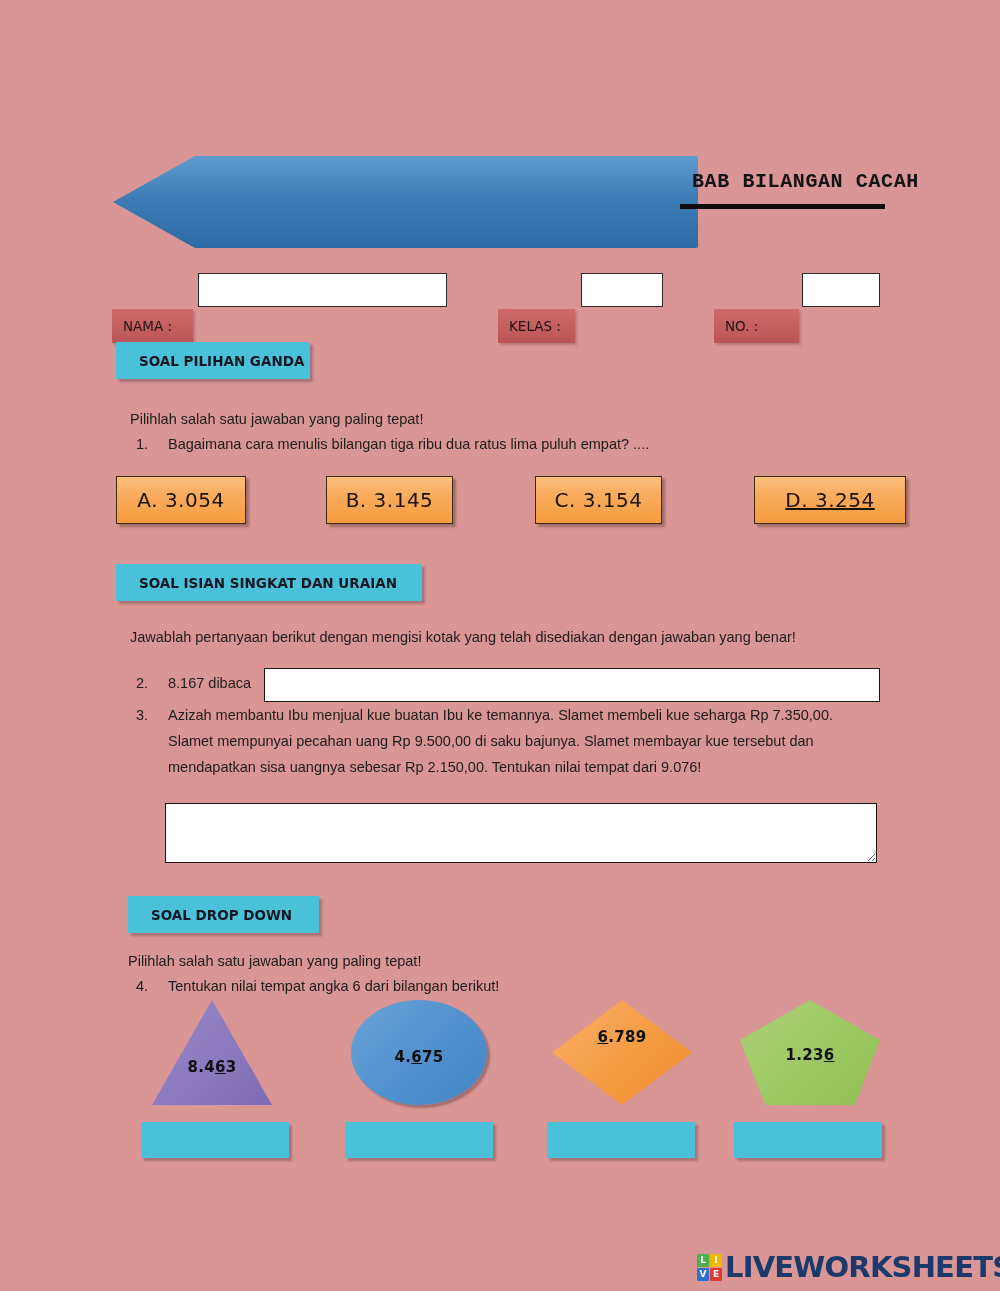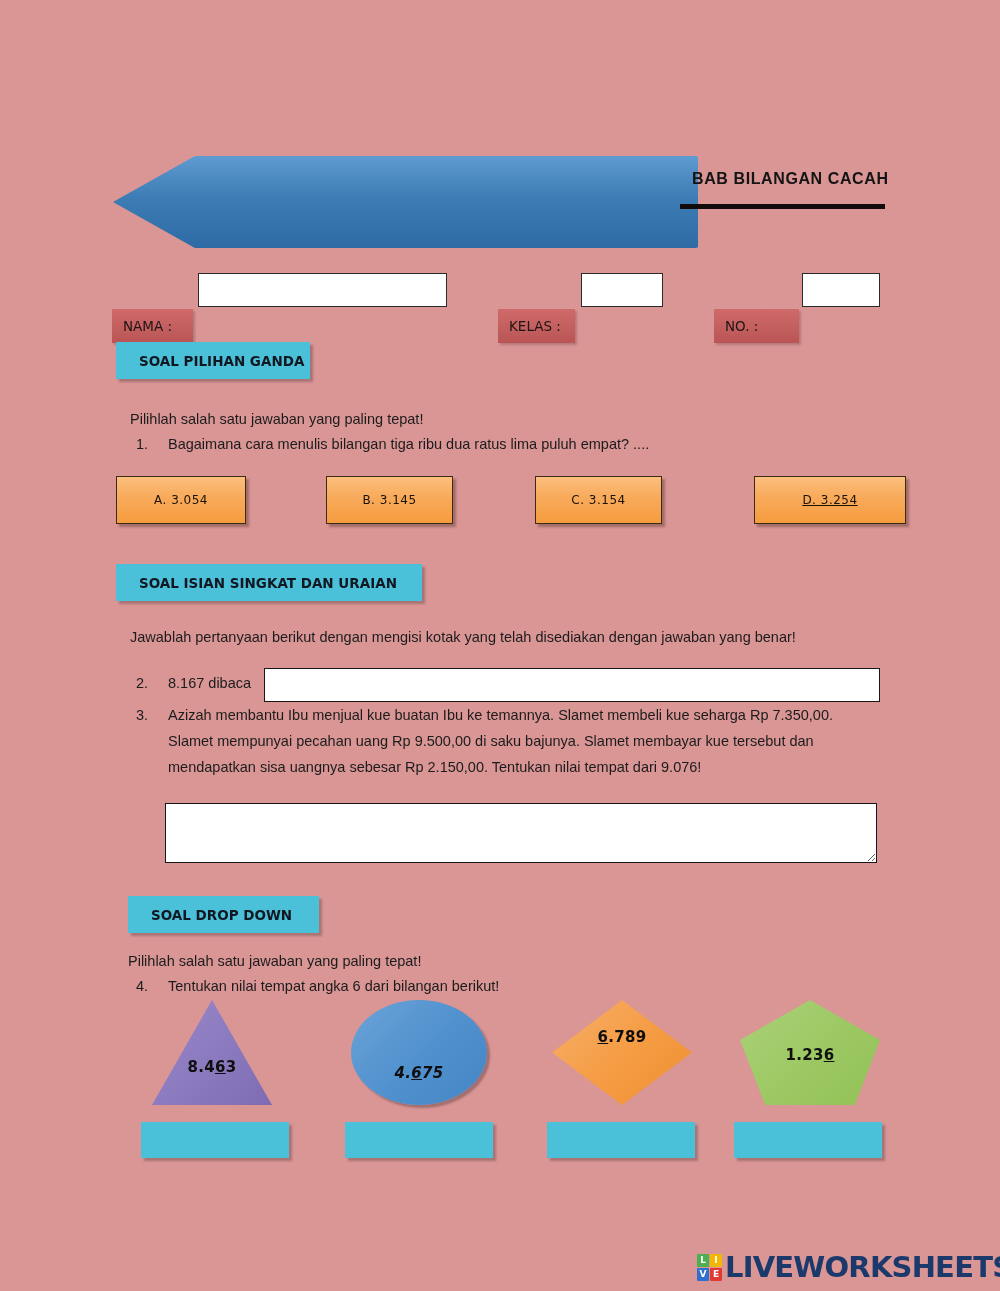--- a/index.html
+++ b/index.html
@@ -40,22 +40,22 @@
     font-size: 14.5px; font-weight: bold; color: #0d0d0d;
     text-decoration: underline; line-height: 21px; white-space: nowrap;
   }
   .banner-line2 {
     font-size: 14.5px; font-weight: bold; color: #0d0d0d;
     line-height: 23px; white-space: nowrap;
   }
 
   .bab-title {
     position: absolute; left: 692px; top: 20px;
-    font-size: 16px; font-weight: bold; letter-spacing: 0.6px;
-    font-family: Liberation Sans, sans-serif;
+    font-size: 20px; font-weight: bold; letter-spacing: 0.6px;
+    font-family: Liberation Mono, monospace;
     white-space: nowrap; color: #141414;
   }
   .bab-rule {
     position: absolute; left: 680px; top: 54px;
     width: 205px; height: 5px; background: #120b0b;
   }
 
   
   .ident-row { position: absolute; left: 0; top: 273px; width: 1000px; height: 36px; }
   .ident-label {
@@ -112,21 +112,21 @@
   #dd-q4-num { left: 136px; top: 973px; width: 30px; }
   #dd-q4-txt { left: 168px; top: 973px; width: 700px; }
 
   
   .opt-box {
     position: absolute; top: 476px; height: 48px;
     background: linear-gradient(to bottom, #fbbf7e 0%, #f8ab5c 42%, #f59c3f 100%);
     border: 1px solid #3d2a14;
     box-shadow: 3px 3px 2px rgba(60,35,20,0.35);
     display: flex; align-items: center; justify-content: center;
-    font-size: 12px; color: #1b1206;
+    font-size: 20px; color: #1b1206;
     font-family: "DejaVu Sans", sans-serif;
     letter-spacing: 0.5px;
   }
   #opt-0 { left: 116px; width: 130px; }
   #opt-1 { left: 326px; width: 127px; }
   #opt-2 { left: 535px; width: 127px; }
   #opt-3 { left: 754px; width: 152px; text-decoration: underline; }
 
   
   #ans-q2 {
@@ -169,21 +169,21 @@
     filter: drop-shadow(3px 3px 2px rgba(60,40,40,0.35));
   }
   .shape-label {
     position: absolute; left: 0; width: 100%;
     text-align: center;
     font-size: 15px; font-weight: bold; color: #0f0f0f;
     font-family: "DejaVu Sans", sans-serif;
     letter-spacing: 0.3px;
   }
   #shape-w-0 .shape-label { top: 58px; }
-  #shape-w-1 .shape-label { top: 64px; font-style: italic; }
+  #shape-w-1 .shape-label { top: 48px; }
   #shape-w-2 .shape-label { top: 28px; }
   #shape-w-3 .shape-label { top: 46px; }
   .shape-label u { text-decoration: underline; }
 
   
   .dd-box {
     position: absolute; top: 1122px; height: 36px;
     background: #4bc0d9;
     box-shadow: 3px 3px 2px rgba(60,40,40,0.30);
   }

